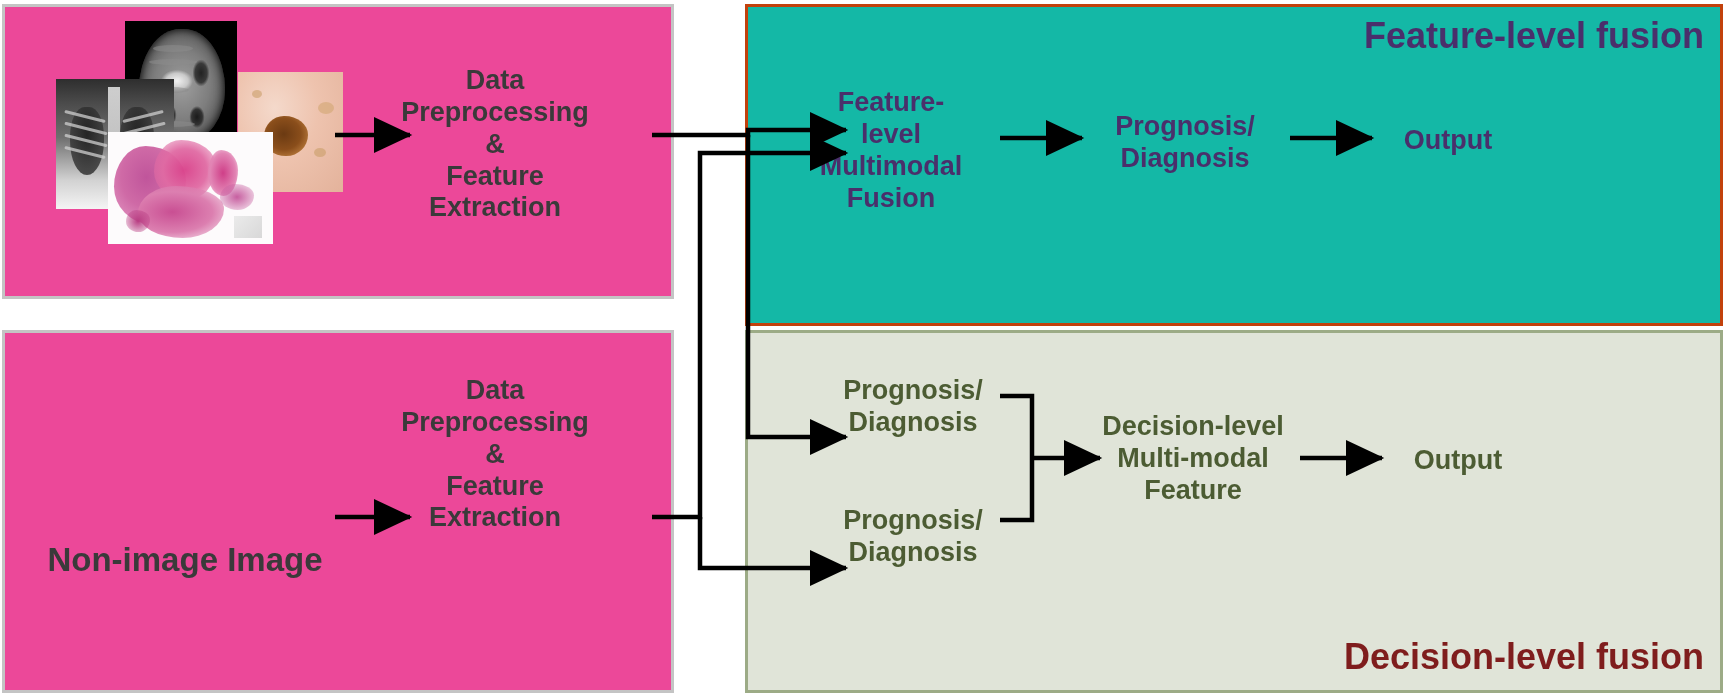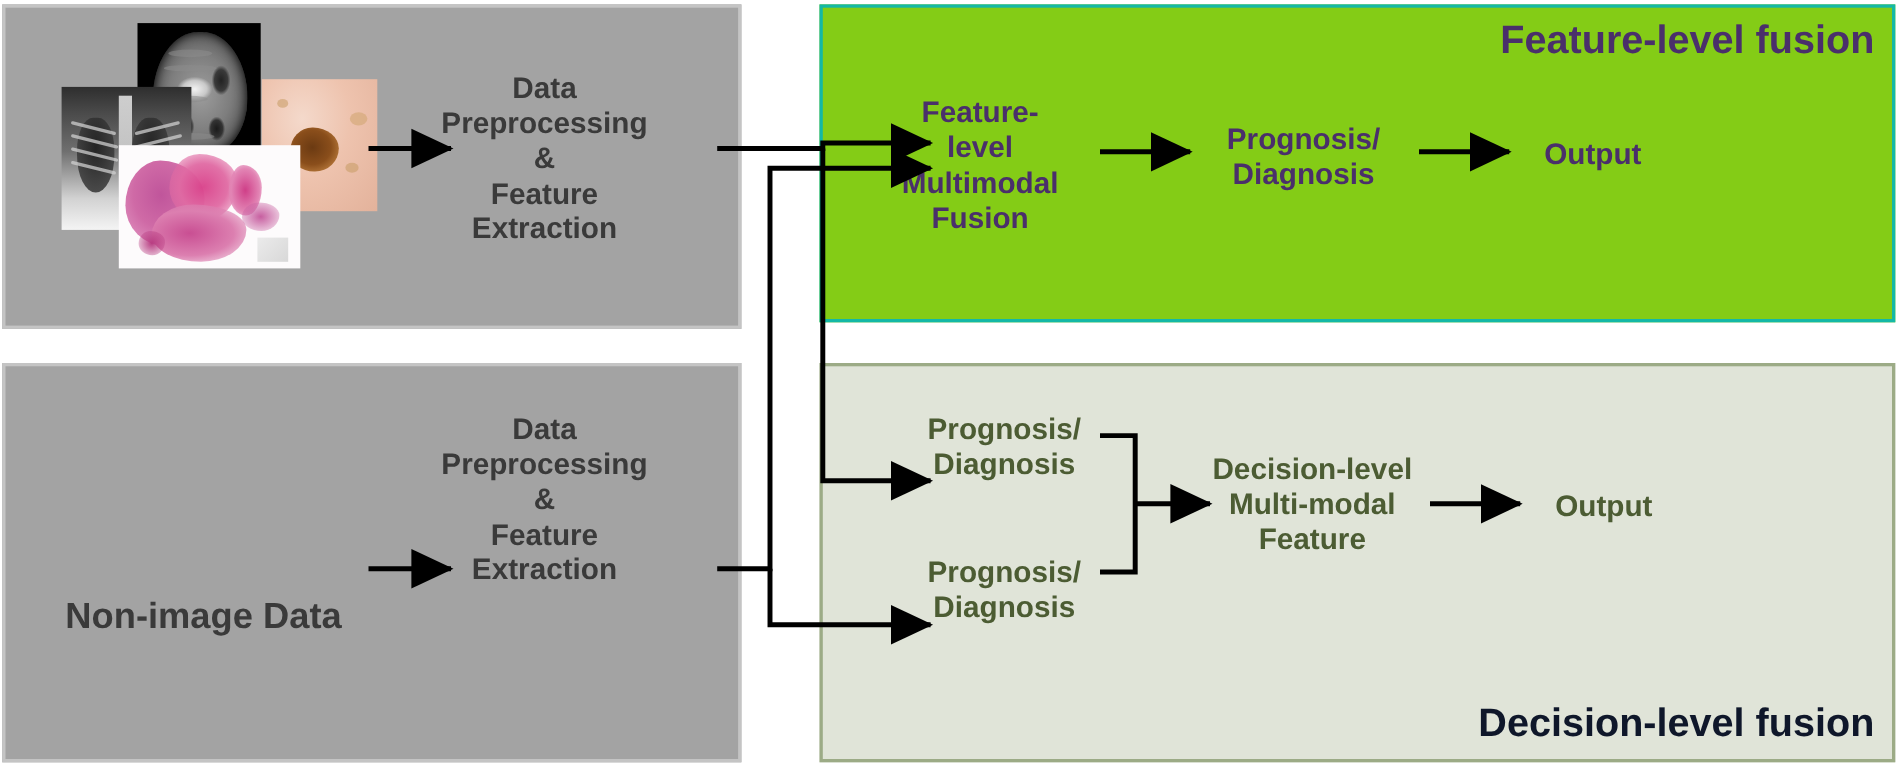--- a/index.html
+++ b/index.html
@@ -2,43 +2,43 @@
 <html><head>
 <meta charset="utf-8">
 <style>
   html,body{margin:0;padding:0;background:#fff;}
   body{width:1725px;height:697px;position:relative;overflow:hidden;
        font-family:"Liberation Sans","DejaVu Sans",sans-serif;}
 
   .panel{position:absolute;box-sizing:border-box;}
 
   
-  .grey{background:#a3a3a3;border:3px solid #c4c4c4;}
+  .grey{background:#ec4899;border:3px solid #c4c4c4;}
   #panel-image-data{left:2px;top:4px;width:672px;height:295px;}
   #panel-nonimage-data{left:2px;top:330px;width:672px;height:363px;}
 
   
-  #panel-feature-fusion{left:745px;top:4px;width:978px;height:289px;
-      background:#84cc16;border:3px solid #14b8a6;}
+  #panel-feature-fusion{left:745px;top:4px;width:978px;height:322px;
+      background:#14b8a6;border:3px solid #c2410c;}
   #panel-decision-fusion{left:745px;top:330px;width:978px;height:363px;
       background:#e0e4d8;border:3px solid #9cab86;}
 
   
   .txt{position:absolute;line-height:1.18;text-align:center;
        white-space:pre-line;font-weight:bold;}
 
   
   .proc-label{font-size:27px;font-weight:bold;color:#3a3a3a;}
   .data-label{font-size:33px;font-weight:bold;color:#3a3a3a;}
 
   
   .node-purple{font-size:27px;font-weight:bold;color:#4a2f6b;}
   .node-green{font-size:27px;font-weight:bold;color:#4c5c33;}
   .corner-title-p{font-size:36px;font-weight:bold;color:#4a2f6b;}
-  .corner-title-g{font-size:36px;font-weight:bold;color:#0f172a;}
+  .corner-title-g{font-size:36px;font-weight:bold;color:#7f1d1d;}
 
   
   #wires{position:absolute;left:0;top:0;width:1725px;height:697px;
          pointer-events:none;}
 
   
   #image-collage{position:absolute;left:45px;top:10px;width:290px;height:230px;}
   .mimg{position:absolute;}
 
   
@@ -140,21 +140,21 @@
 </div>
 
 <div class="panel grey" id="panel-nonimage-data">
 
   <div class="txt proc-label" style="left:370px;top:42px;width:240px;">Data
 Preprocessing
 &amp;
 Feature
 Extraction</div>
 
-  <div class="txt data-label" style="left:10px;top:208px;width:340px;">Non-image Data</div>
+  <div class="txt data-label" style="left:10px;top:208px;width:340px;">Non-image Image</div>
 </div>
 
 <div class="panel" id="panel-feature-fusion">
   <div class="txt corner-title-p" style="right:16px;top:8px;width:520px;text-align:right;">Feature-level fusion</div>
 
   <div class="txt node-purple" style="left:28px;top:80px;width:230px;">Feature-
 level
 Multimodal
 Fusion</div>
 

